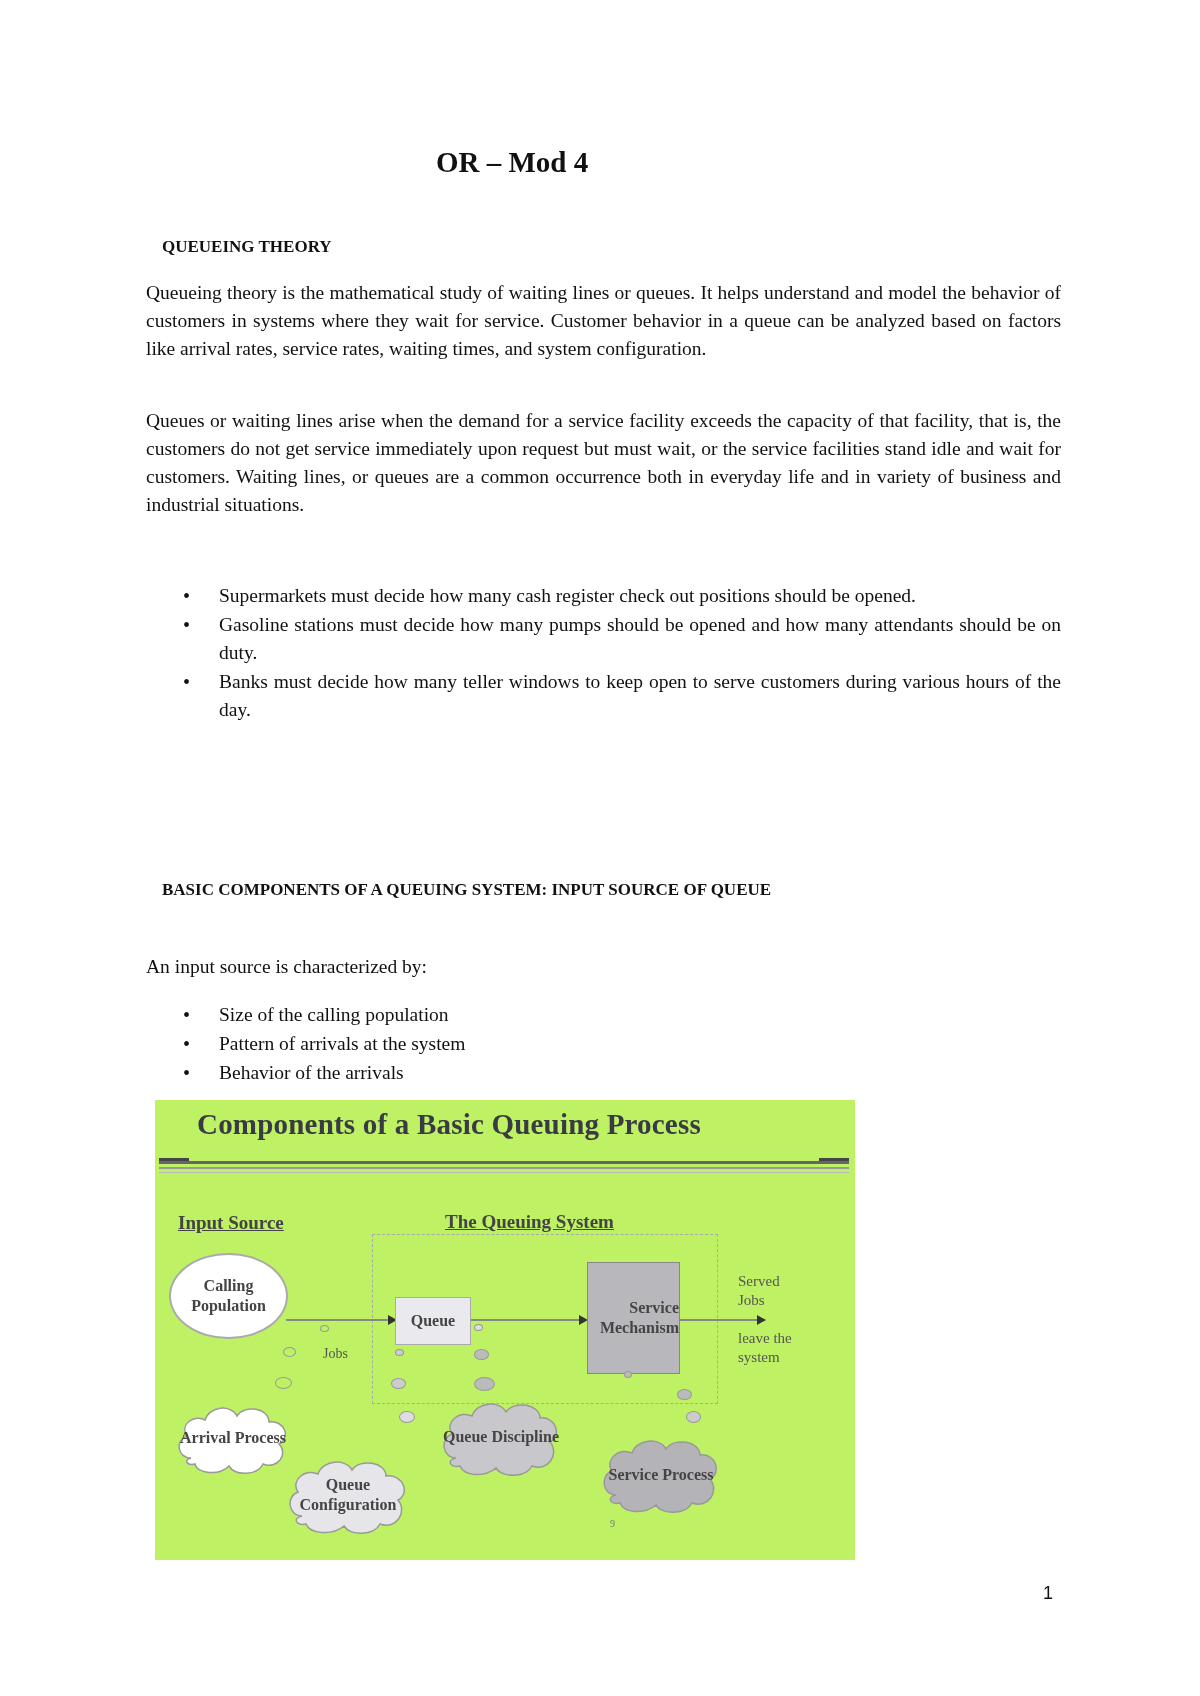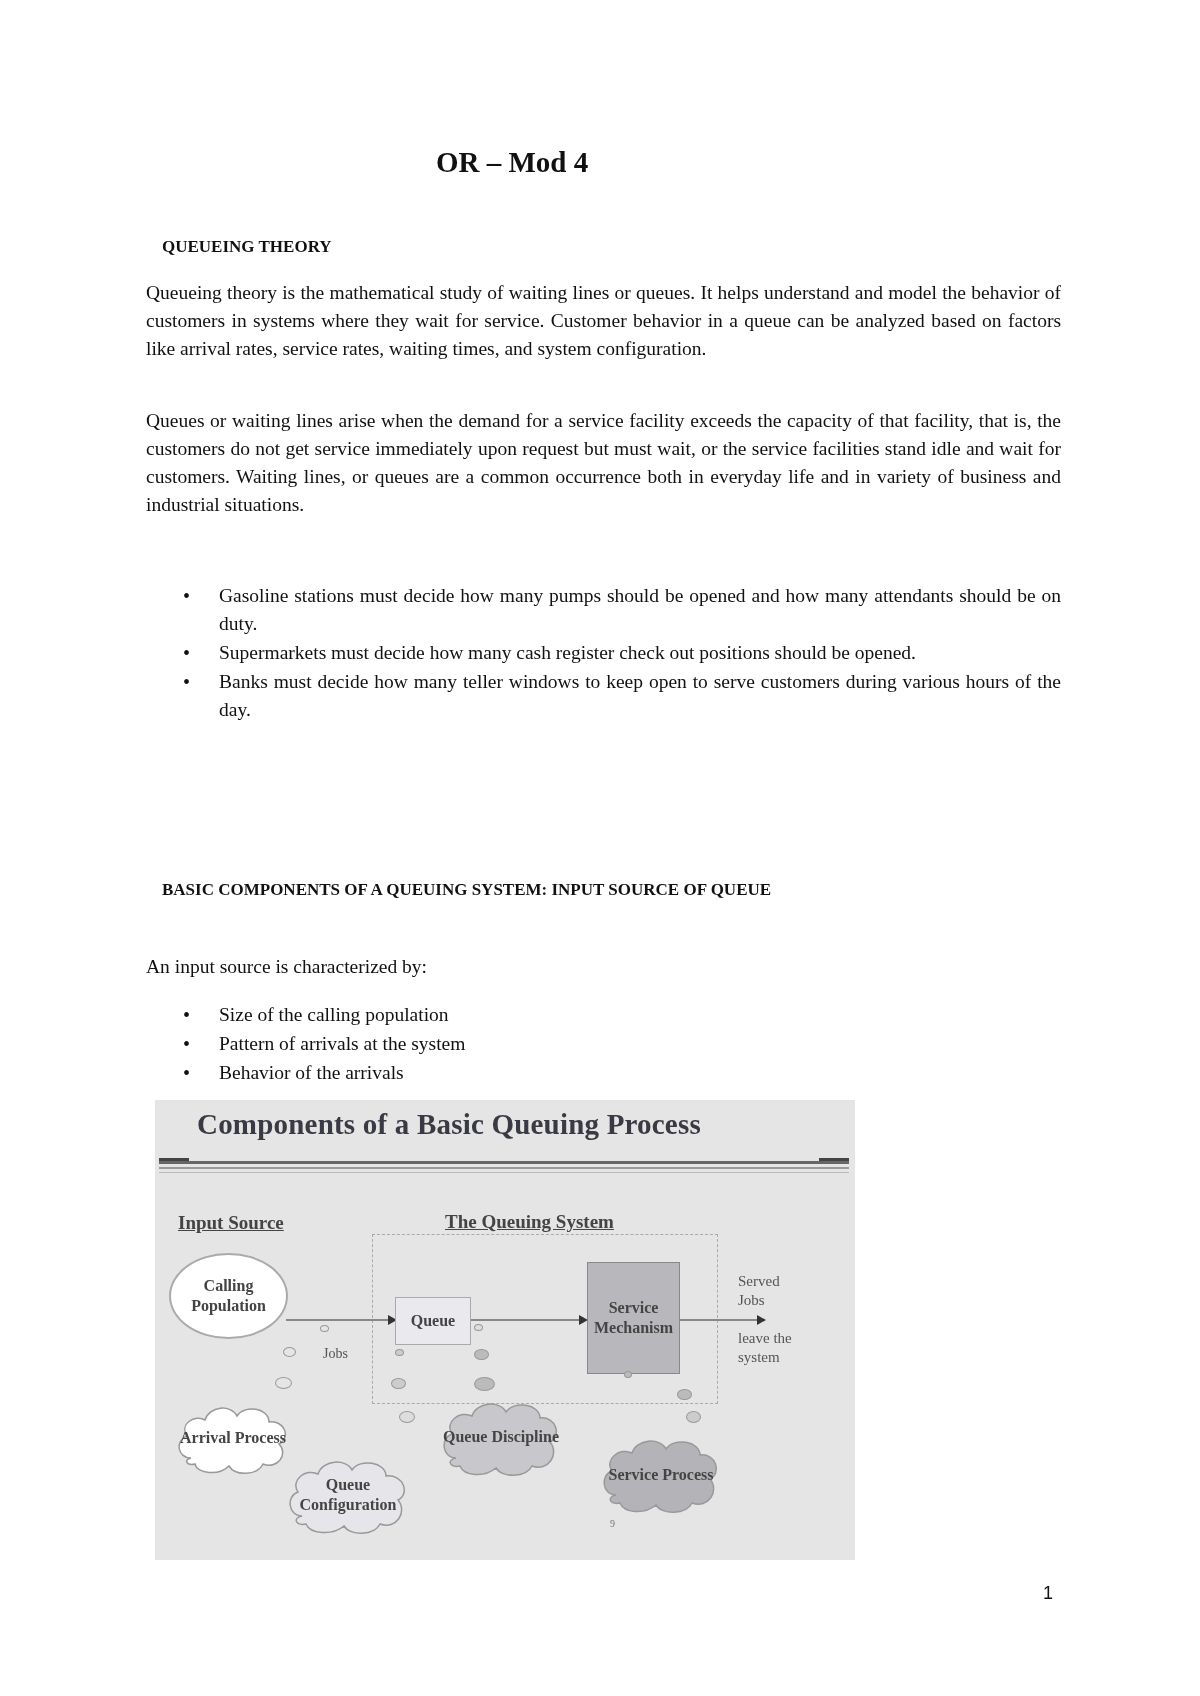--- a/index.html
+++ b/index.html
@@ -9,36 +9,36 @@
   .title { position: absolute; top: 146px; left: 0; width: 1024px; text-align: center;
            font-size: 29px; font-weight: bold; }
   .h2 { position: absolute; left: 162px; width: 915px; font-size: 17px; font-weight: bold; line-height: 32px; }
   .p { position: absolute; left: 146px; width: 915px; font-size: 19.5px; line-height: 28px; text-align: justify; }
   ul.bul { position: absolute; left: 146px; width: 915px; margin: 0; padding: 0; list-style: none; font-size: 19.5px; line-height: 28px; }
   ul.bul li { position: relative; padding-left: 73px; text-align: justify; margin-bottom: 1px; }
   ul.bul li::before { content: "\2022"; position: absolute; left: 37px; top: 0; font-size: 20px; }
   .pagenum { position: absolute; left: 1043px; top: 1583px; font-size: 18px; font-family: "Liberation Sans", sans-serif; }
 
   
-  .figure { position: absolute; left: 155px; top: 1100px; width: 700px; height: 460px; background: #e5e5e5; }
+  .figure { position: absolute; left: 155px; top: 1100px; width: 700px; height: 460px; background: #bef264; }
   .fig-title { position: absolute; left: 42px; top: 8px; font-size: 29px; font-weight: bold; color: #3a3a44; letter-spacing: 0.2px; }
   .rule1 { position: absolute; left: 4px; top: 61px; width: 690px; height: 3px; background: #666; }
   .rule2 { position: absolute; left: 4px; top: 67px; width: 690px; height: 2px; background: #999; }
   .rule3 { position: absolute; left: 4px; top: 72px; width: 690px; height: 1px; background: #bbb; }
   .rule-cap-l { position: absolute; left: 4px; top: 58px; width: 30px; height: 4px; background: #444; }
   .rule-cap-r { position: absolute; left: 664px; top: 58px; width: 30px; height: 4px; background: #444; }
   .sec-label { position: absolute; font-size: 19px; font-weight: bold; color: #444; text-decoration: underline; }
   .sys-box { position: absolute; left: 217px; top: 134px; width: 344px; height: 168px; border: 1.5px dashed #aaa; }
   .calling { position: absolute; left: 14px; top: 153px; width: 115px; height: 82px; border: 2px solid #aaa; border-radius: 50%;
              display: flex; align-items: center; justify-content: center; text-align: center;
              font-size: 16px; font-weight: bold; color: #444; line-height: 20px; background: #fff; }
   .queue-box { position: absolute; left: 240px; top: 197px; width: 74px; height: 46px; background: #e9e9ee; border: 1.5px solid #aaa;
                display: flex; align-items: center; justify-content: center; font-size: 16px; font-weight: bold; color: #444; }
   .svc-box { position: absolute; left: 432px; top: 162px; width: 91px; height: 110px; background: #b8b8bc; border: 1.5px solid #888;
-             display: flex; align-items: center; justify-content: center; text-align: center; font-size: 16px; font-weight: bold; color: #444; line-height: 20px; }
+             display: flex; align-items: center; justify-content: center; text-align: right; font-size: 16px; font-weight: bold; color: #444; line-height: 20px; }
   .arrow-line { position: absolute; height: 1.5px; background: #888; }
   .arrowhead { position: absolute; width: 0; height: 0; border-top: 5px solid transparent; border-bottom: 5px solid transparent; border-left: 9px solid #333; }
   .small-lbl { position: absolute; font-size: 14px; color: #555; line-height: 19px; }
   .dot { position: absolute; border-radius: 50%; border: 1.5px solid #999; }
   .cloud { position: absolute; display: flex; align-items: center; justify-content: center; text-align: center;
            font-size: 16px; font-weight: bold; color: #444; line-height: 20px; }
   .cloud svg { position: absolute; left: 0; top: 0; }
   .cloud span { position: relative; }
   .fig-num { position: absolute; left: 455px; top: 418px; font-size: 10px; color: #777; }
 </style>
@@ -48,22 +48,22 @@
 <div class="page">
 
   <div class="title">OR – Mod 4</div>
 
   <div class="h2" style="top:231px;">QUEUEING THEORY</div>
 
   <div class="p" style="top:279px;">Queueing theory is the mathematical study of waiting lines or queues. It helps understand and model the behavior of customers in systems where they wait for service. Customer behavior in a queue can be analyzed based on factors like arrival rates, service rates, waiting times, and system configuration.</div>
   <div class="p" style="top:407px;">Queues or waiting lines arise when the demand for a service facility exceeds the capacity of that facility, that is, the customers do not get service immediately upon request but must wait, or the service facilities stand idle and wait for customers. Waiting lines, or queues are a common occurrence both in everyday life and in variety of business and industrial situations.</div>
 
   <ul class="bul" style="top:582px;">
+    <li>Supermarkets must decide how many cash register check out positions should be opened.</li>
     <li>Gasoline stations must decide how many pumps should be opened and how many attendants should be on duty.</li>
-    <li>Supermarkets must decide how many cash register check out positions should be opened.</li>
     <li>Banks must decide how many teller windows to keep open to serve customers during various hours of the day.</li>
   </ul>
 
   <div class="h2" style="top:874px;">BASIC COMPONENTS OF A QUEUING SYSTEM: INPUT SOURCE OF QUEUE</div>
 
   <div class="p" style="top:953px;">An input source is characterized by:</div>
 
   <ul class="bul" style="top:1001px;">
     <li>Size of the calling population</li>
     <li>Pattern of arrivals at the system</li>

